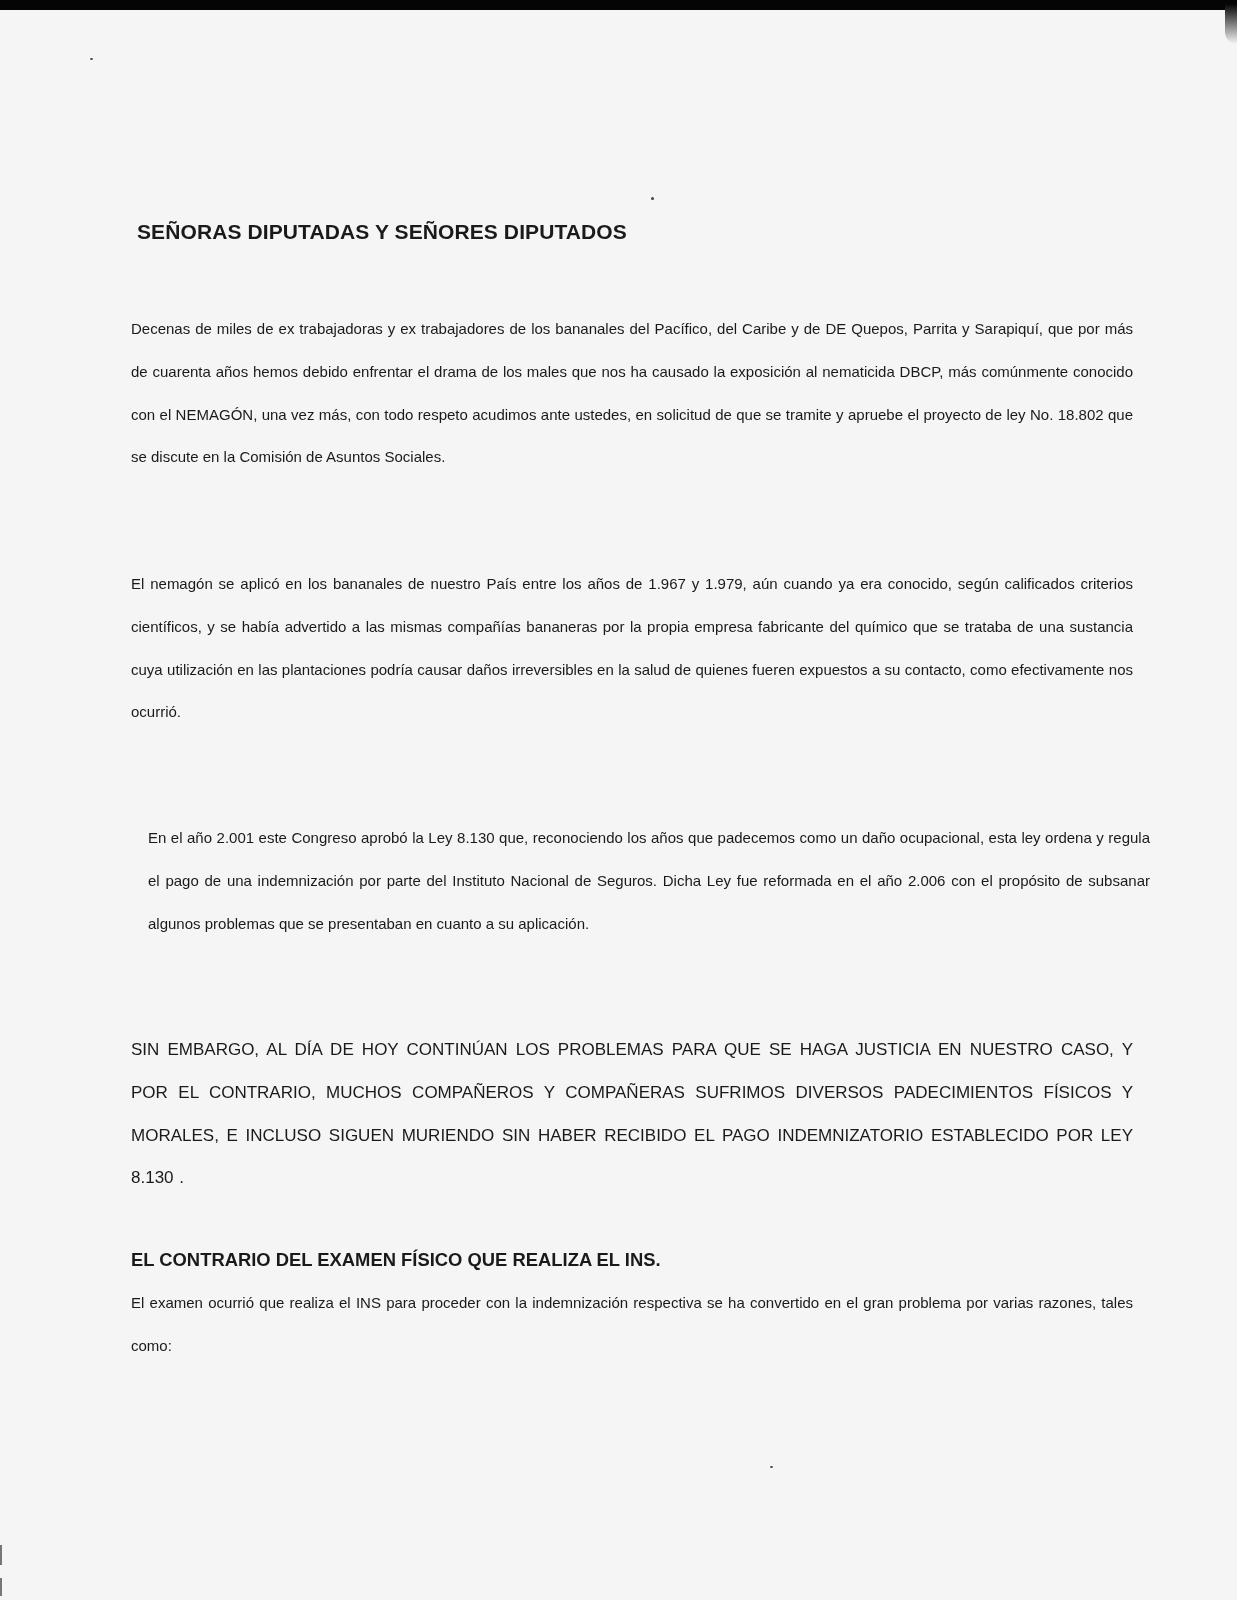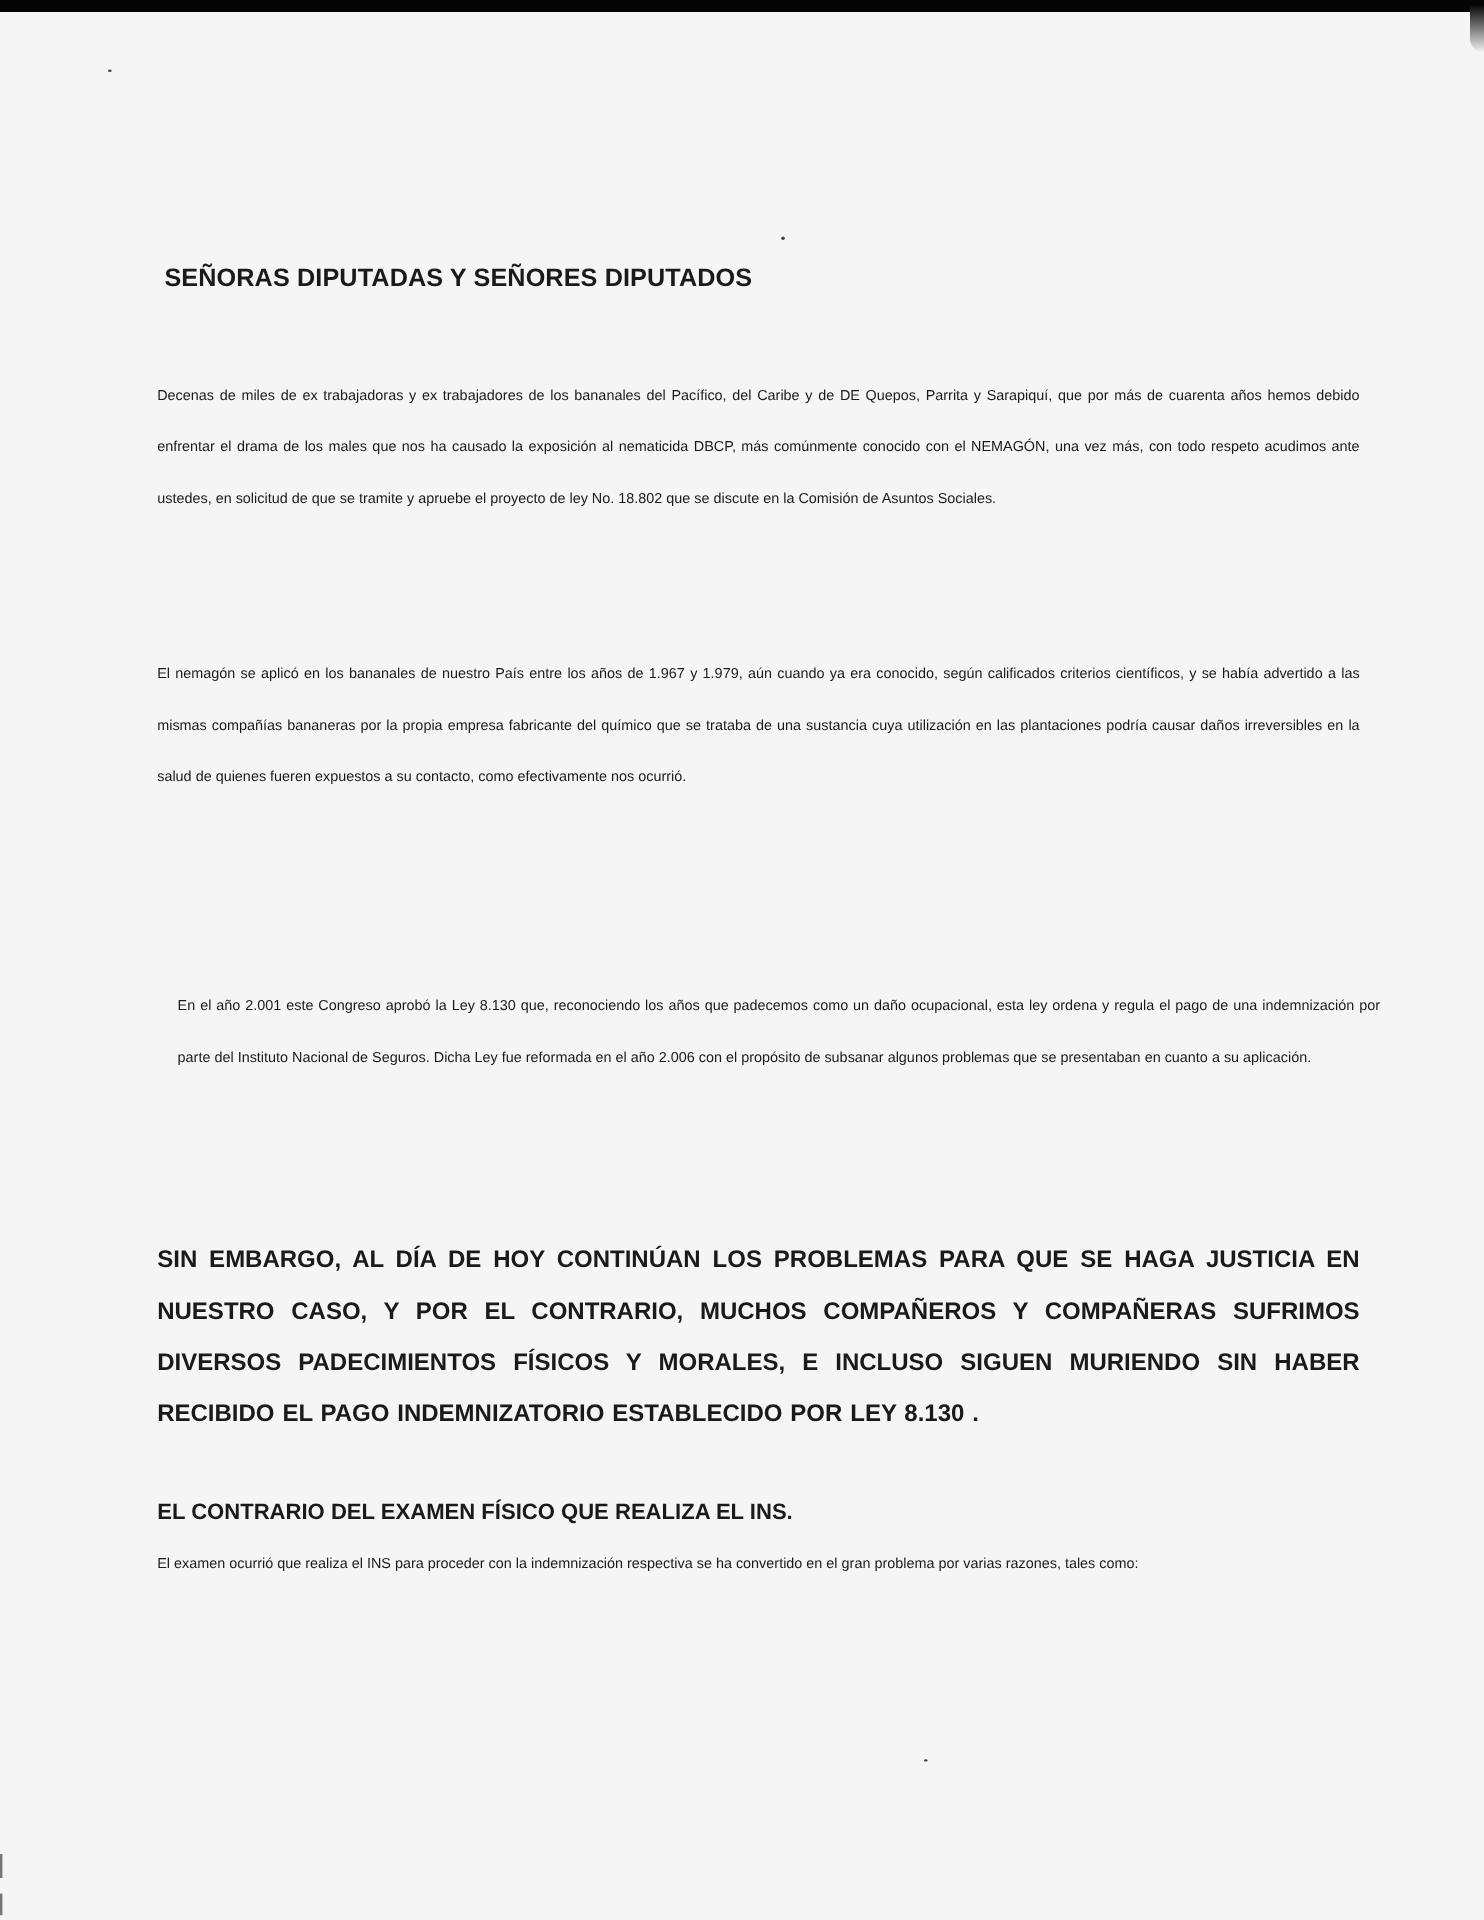--- a/index.html
+++ b/index.html
@@ -48,42 +48,42 @@
       font-size: 21px;
       font-weight: bold;
       letter-spacing: 0.1px;
       white-space: nowrap;
       margin: 0;
     }
     .para {
       position: absolute;
       left: 0;
       width: 1002px;
-      font-size: 12px;
+      font-size: 15px;
       line-height: 42.8px;
       text-align: justify;
       text-align-last: left;
       margin: 0;
     }
     .para.bold {
-      font-weight: bold;
-      font-size: 20px;
+      font-weight: normal;
+      font-size: 17px;
       word-spacing: 1px;
     }
     .section-heading {
       position: absolute;
       left: 0;
       top: 1249px;
       font-size: 18.4px;
       font-weight: bold;
       margin: 0;
       white-space: nowrap;
     }
     #p1 { top: 308px; }
-    #p2 { top: 540px; }
+    #p2 { top: 563px; }
     #p3 { top: 817px; margin-left: 17px; }
     #p4 { top: 1029px; }
     #p5 { top: 1282px; }
     .margin-mark {
       position: absolute;
       left: 0;
       width: 2px;
       background: #777;
     }
   </style>

